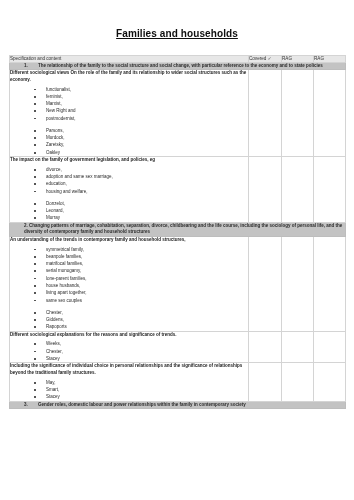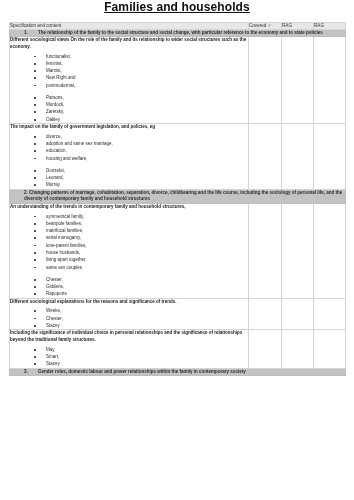--- a/index.html
+++ b/index.html
@@ -17,26 +17,26 @@
   .page {
     width: 354px;
     height: 500px;
     position: relative;
     background: #ffffff;
     box-sizing: border-box;
     padding: 0 9px;
   }
   .doc-title {
     text-align: center;
-    font-size: 12px;
+    font-size: 10px;
     font-weight: bold;
     text-decoration: underline;
     letter-spacing: 0.1px;
-    margin: 0;
-    padding-top: 0;
+    margin: 8px;
+    padding-top: 20px;
     padding-bottom: 8px;
     color: #0f0f0f;
   }
   table.spec-table {
     width: 336px;
     border-collapse: collapse;
     table-layout: fixed;
     margin: 0;
   }
   table.spec-table td {

